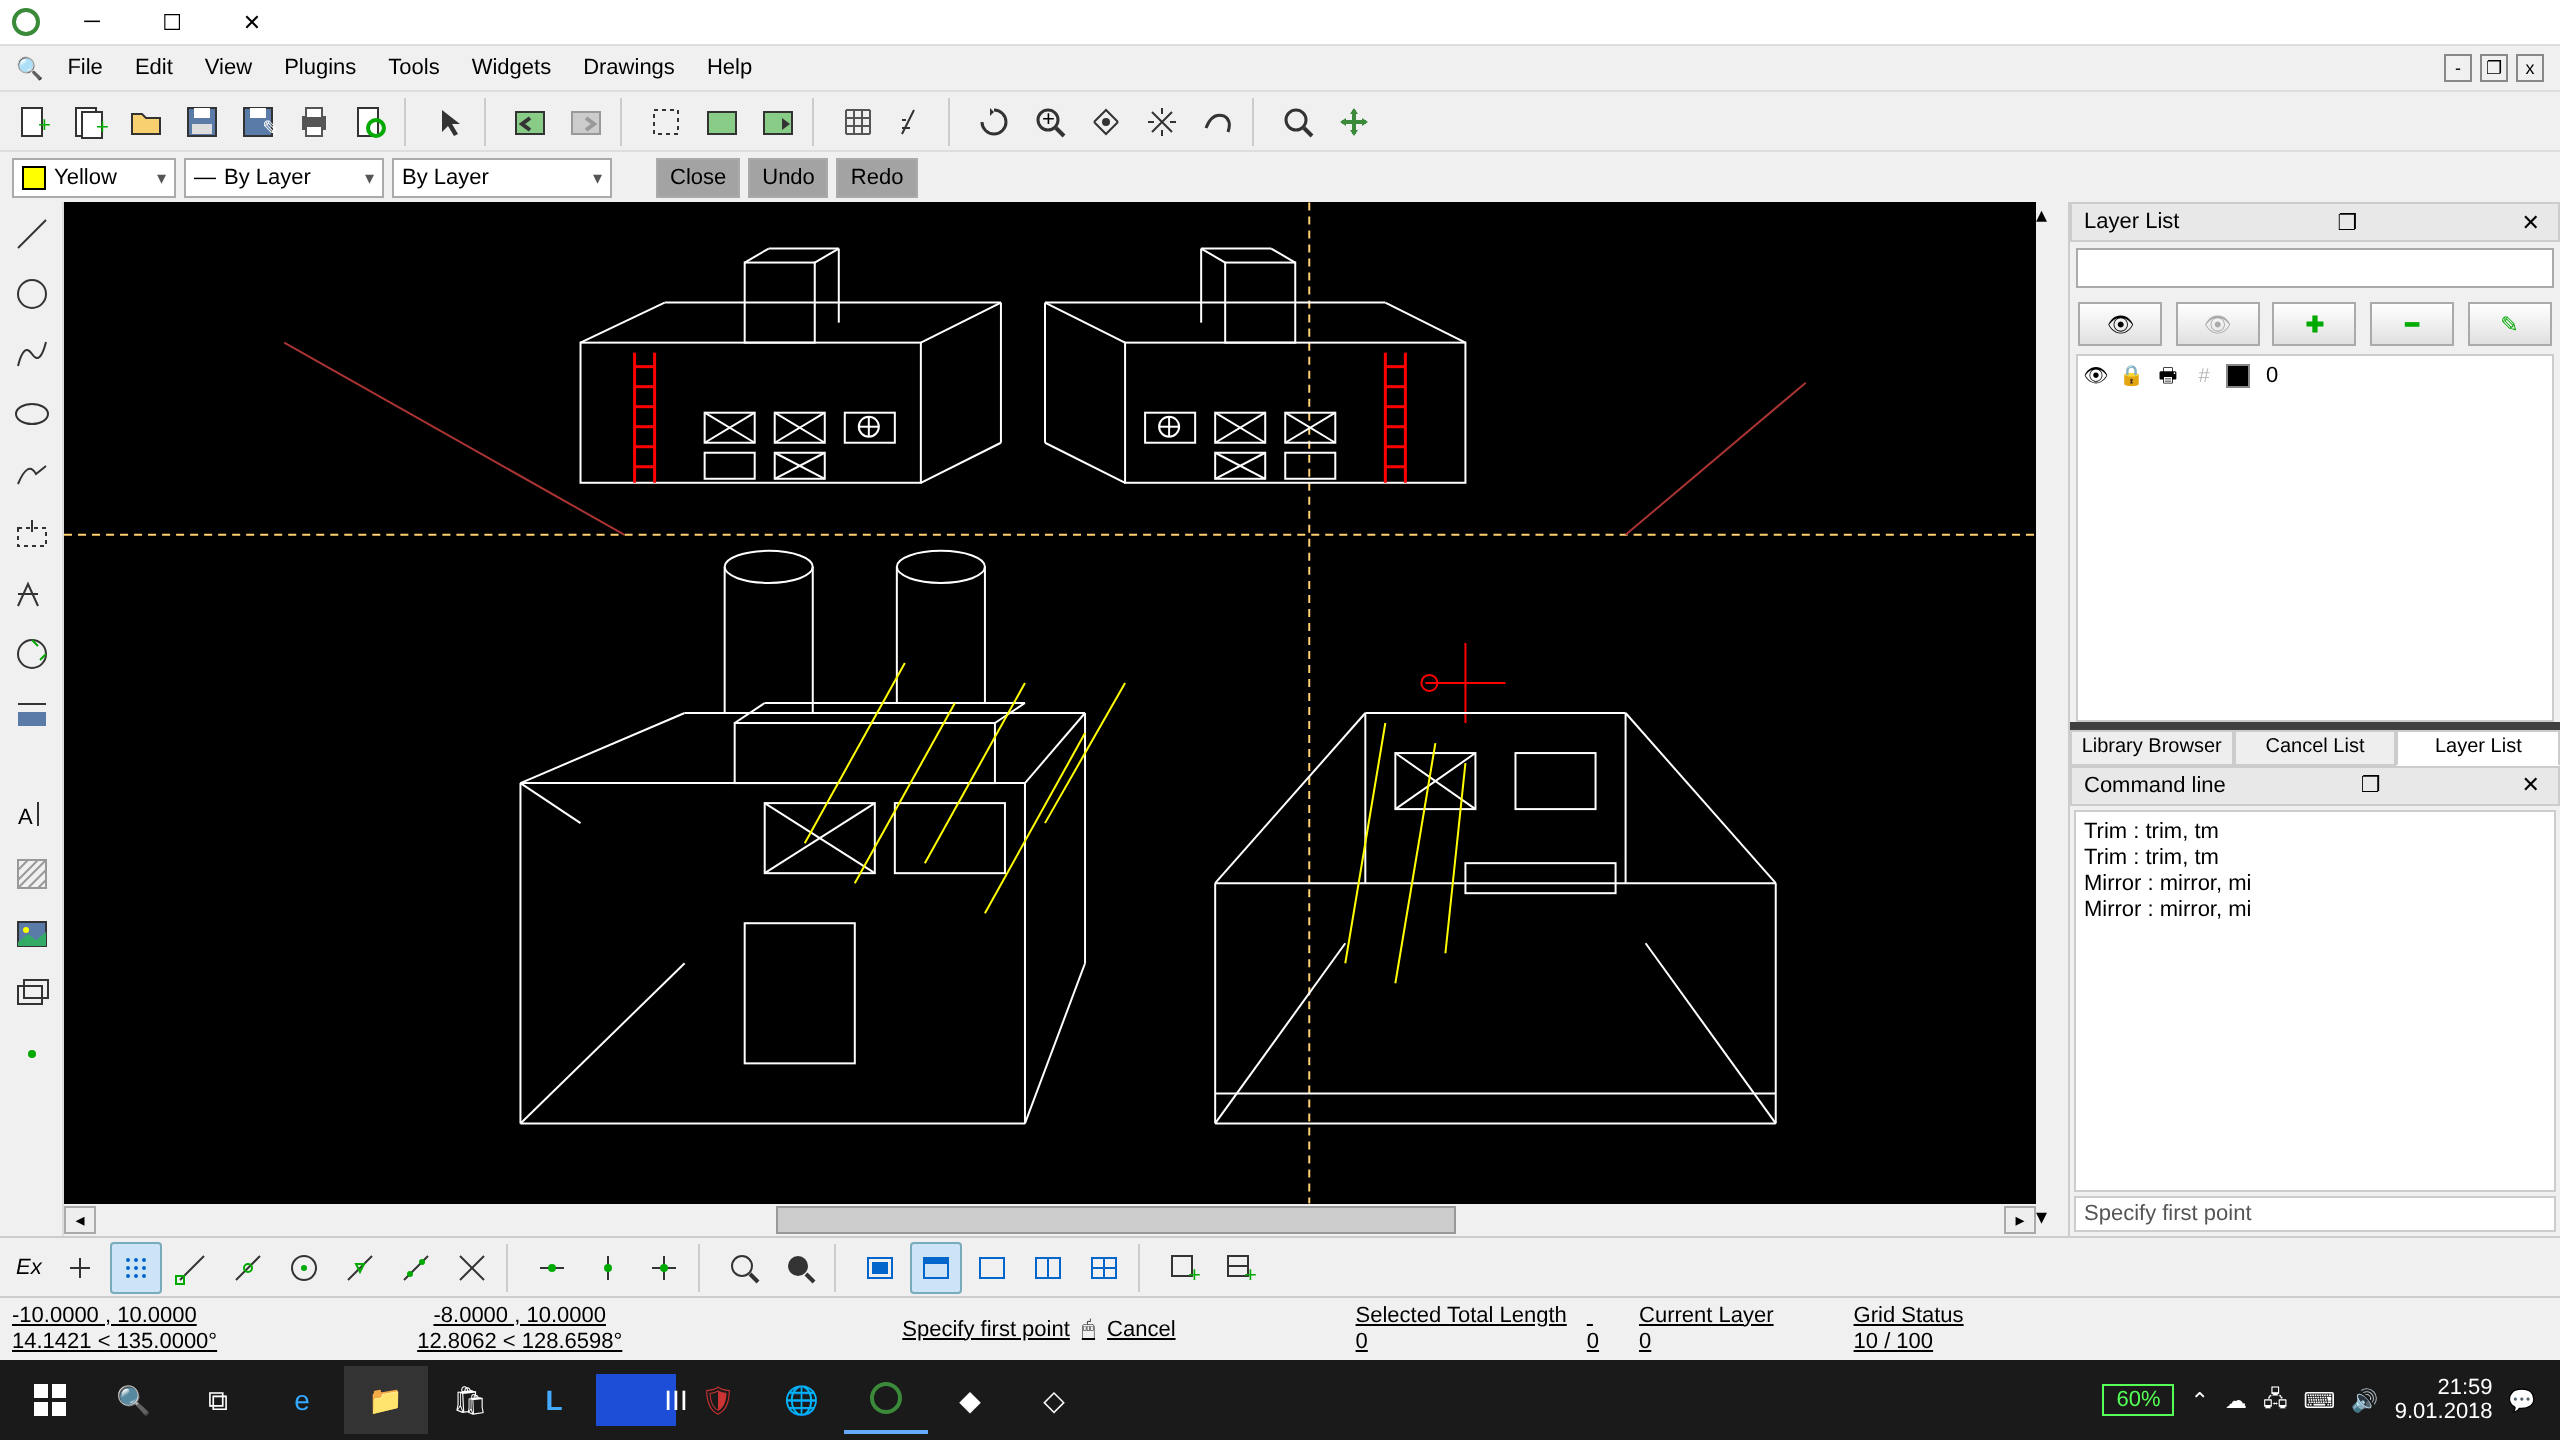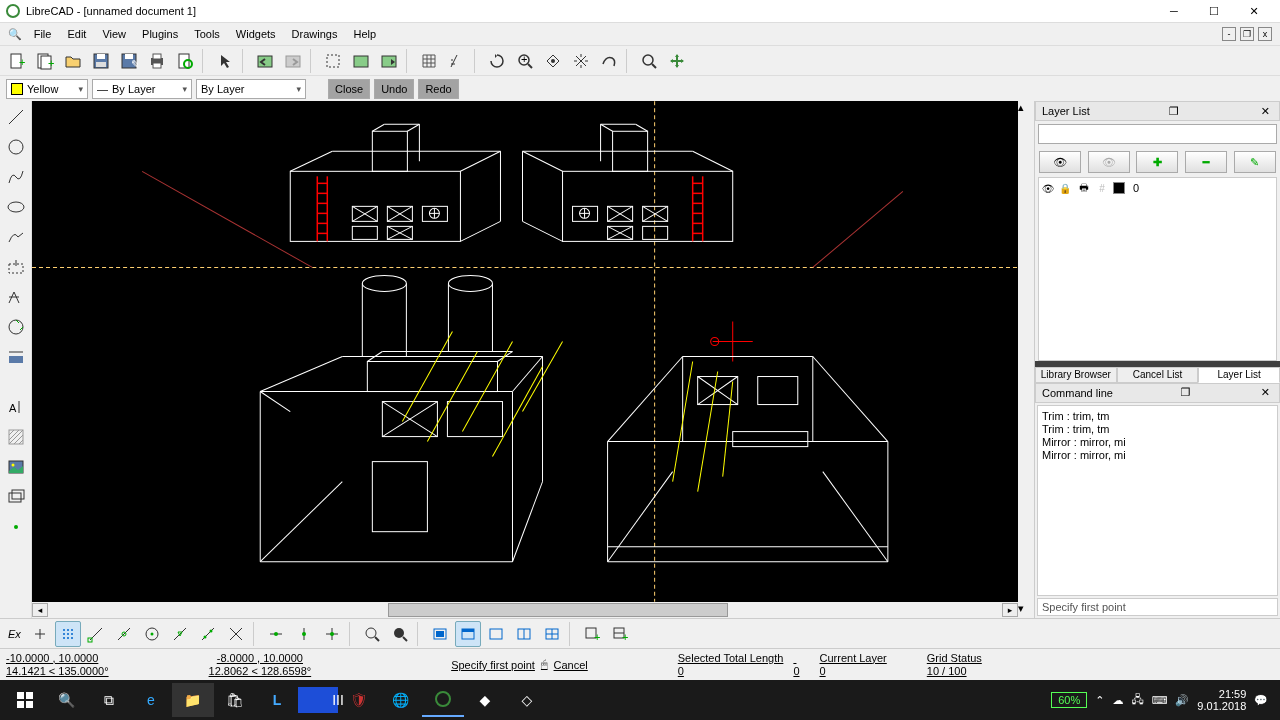--- a/index.html
+++ b/index.html
@@ -31,21 +31,21 @@
 .scrollv { width: 16px; background: #f0f0f0; display: flex; flex-direction: column; }
 .rightpanels { width: 246px; background: #f0f0f0; display: flex; flex-direction: column; border-left: 1px solid #ccc; }
 .panelhead { height: 20px; background: #e8e8e8; display: flex; align-items: center; padding: 0 6px; border: 1px solid #ccc; font-size: 11px; }
 .panelhead .x { margin-left: auto; cursor: pointer; padding: 0 3px; }
 .layerfilter { height: 20px; border: 1px solid #aaa; margin: 3px; background: #fff; }
 .layerbtns { display: flex; justify-content: space-around; padding: 4px 2px; gap:2px;}
 .layerbtns .lb { width: 42px; height: 22px; border: 1px solid #aaa; background: linear-gradient(#fff,#e0e0e0); display: flex; align-items: center; justify-content: center; cursor: pointer; }
 .layerlist { flex: 1; background: #fff; margin: 0 3px; border: 1px solid #ccc; min-height: 80px; }
 .layerrow { display: flex; align-items: center; height: 20px; padding: 0 2px; gap: 4px; }
 .layerrow .ic { width: 14px; height: 14px; display:flex;align-items:center;justify-content:center;font-size:10px;}
-.tabs { display: flex; height: 22px; border-top: 6px solid #404040; }
+.tabs { display: flex; height: 22px; border-top: 4px solid #404040; }
 .tabs .tab { flex: 1; border: 1px solid #ccc; background: #eee; display: flex; align-items: center; justify-content: center; cursor: pointer; font-size: 10px; }
 .tabs .tab.active { background: #fff; border-bottom: 1px solid #fff; }
 .cmdhist { flex: 1; background: #fff; margin: 2px; border: 1px solid #ccc; padding: 4px; font-size: 11px; line-height: 13px; overflow: hidden; }
 .cmdhist div { white-space: nowrap; }
 .cmdinput { height: 18px; border: 1px solid #ccc; background: #fff; margin: 0 2px 2px; padding: 0 4px; font-size: 11px; display:flex;align-items:center;color:#555;}
 .bottombar { height: 30px; background: #f0f0f0; display: flex; align-items: center; padding: 2px 4px; gap: 2px; border-top: 1px solid #ccc; }
 .statusbar { height: 32px; background: #f0f0f0; display: flex; align-items: center; padding: 0 6px; border-top: 1px solid #ccc; font-size: 11px; text-decoration: underline; }
 .statusbar .cell { display: flex; flex-direction: column; margin-right: 40px; line-height: 13px; }
 .taskbar { height: 40px; background: #1a1a1a; display: flex; align-items: center; padding: 0 4px; }
 .taskbar .ti { width: 42px; height: 34px; display: flex; align-items: center; justify-content: center; cursor: pointer; color: #fff; font-size: 14px; }
@@ -57,21 +57,20 @@
 .canvas svg line.yellow { stroke: #ff0; stroke-width: 1; }
 .canvas svg line.darkred { stroke: #a33; stroke-width: 1; }
 .canvas svg line.cross { stroke: #ffd070; stroke-width: 1; stroke-dasharray: 4 3; }
 .canvas svg ellipse { stroke: #fff; fill: none; stroke-width: 1; }
 </style>
 </head>
 <body>
 
 <div class="titlebar">
   <div class="logo"></div>
-  <div class="title">LibreCAD - [unnamed document 1]</div>
   <div class="winbtn">─</div>
   <div class="winbtn">☐</div>
   <div class="winbtn">✕</div>
 </div>
 
 <div class="menubar">
   <span style="padding:0 4px;">🔍</span>
   <span>File</span>
   <span>Edit</span>
   <span>View</span>

